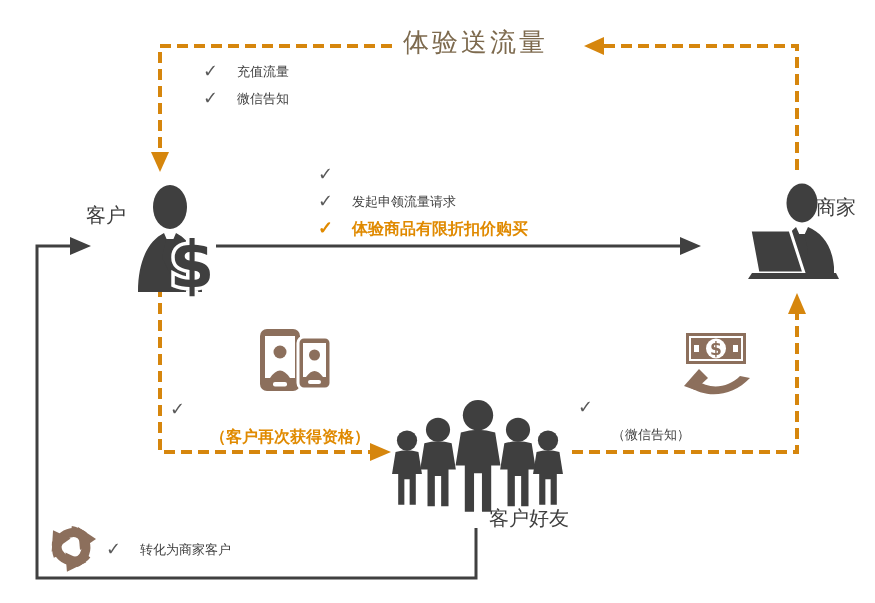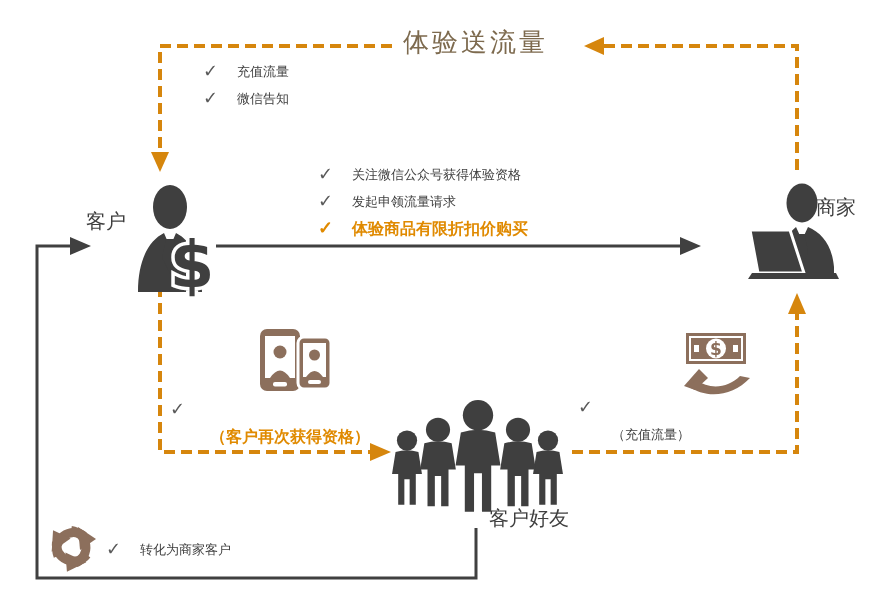--- a/index.html
+++ b/index.html
@@ -55,21 +55,20 @@
     </div>
     <div class="row">
       <span class="chk">✓</span>
       <span class="txt">微信告知</span>
     </div>
   </div>
 
   <div class="abs" style="left:318px;top:161px;">
     <div class="row">
       <span class="chk">✓</span>
-      <span class="txt">关注微信公众号获得体验资格</span>
     </div>
     <div class="row">
       <span class="chk">✓</span>
       <span class="txt">发起申领流量请求</span>
     </div>
     <div class="row">
       <span class="chk orange">✓</span>
       <span class="hl">体验商品有限折扣价购买</span>
     </div>
   </div>
@@ -78,29 +77,29 @@
     <div class="row">
       <span class="chk">✓</span>
     </div>
     <div class="hl" style="margin-left:40px;">（客户再次获得资格）</div>
   </div>
 
   <div class="abs" style="left:578px;top:394px;">
     <div class="row">
       <span class="chk">✓</span>
     </div>
-    <div class="txt" style="margin-left:34px;">（充值流量）</div>
+    <div class="txt" style="margin-left:34px;">（微信告知）</div>
   </div>
 
   <div class="abs row" style="left:106px;top:536px;">
     <span class="chk">✓</span>
     <span class="txt">转化为商家客户</span>
   </div>
 
-  <div class="abs label" style="left:86px;top:208px;">客户</div>
+  <div class="abs label" style="left:86px;top:202px;">客户</div>
   <div class="abs label" style="left:816px;top:194px;">商家</div>
   <div class="abs label" style="left:489px;top:505px;">客户好友</div>
 
   <div class="abs iconbox" style="left:128px;top:184px;">
     <svg width="94" height="110" viewBox="0 0 94 110">
       <ellipse cx="42" cy="23" rx="17" ry="22" fill="#3F3F3F"></ellipse>
       <path d="M10,108 C10,74 22,56 36,49 L42,63 L48,49 C62,56 74,74 74,108 Z" fill="#3F3F3F"></path>
       <polygon points="38,55 46,55 50,73 42,90 34,73" fill="#3F3F3F"></polygon>
       <text x="64" y="103" font-size="64" font-weight="bold" text-anchor="middle" font-family="'DejaVu Sans',sans-serif" fill="#3F3F3F" stroke="#ffffff" stroke-width="7" paint-order="stroke">$</text>
     </svg>

